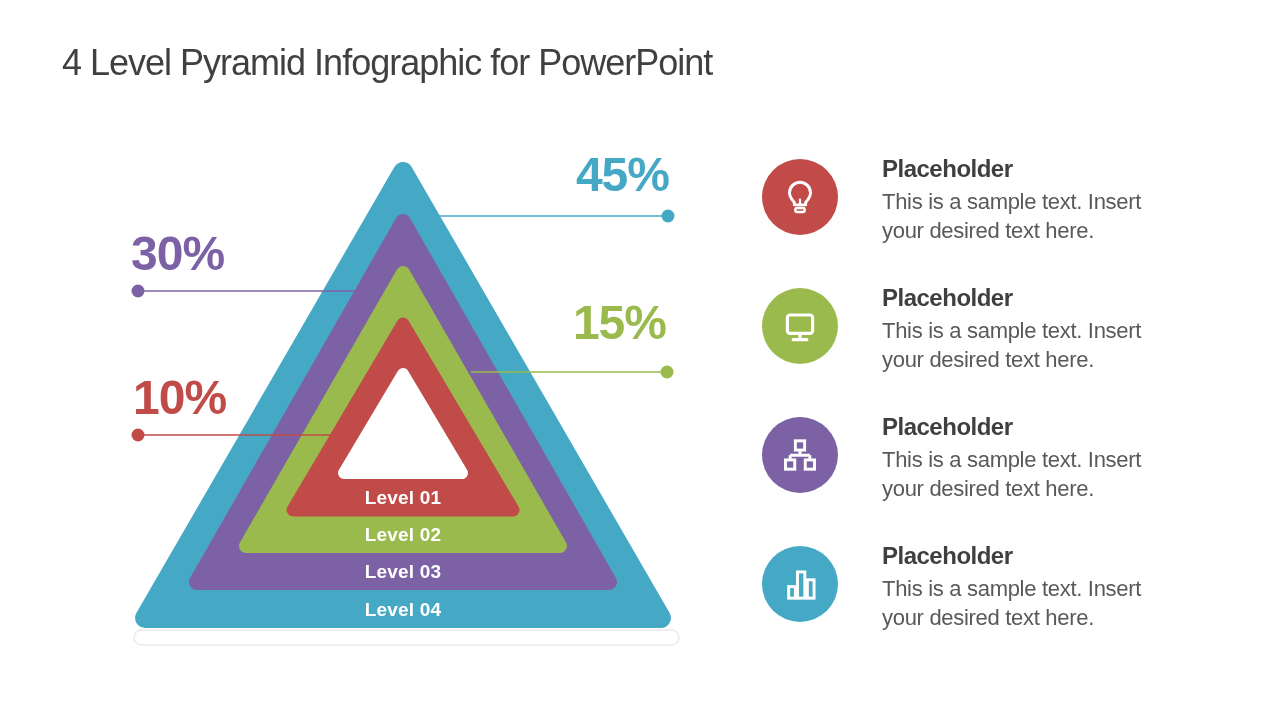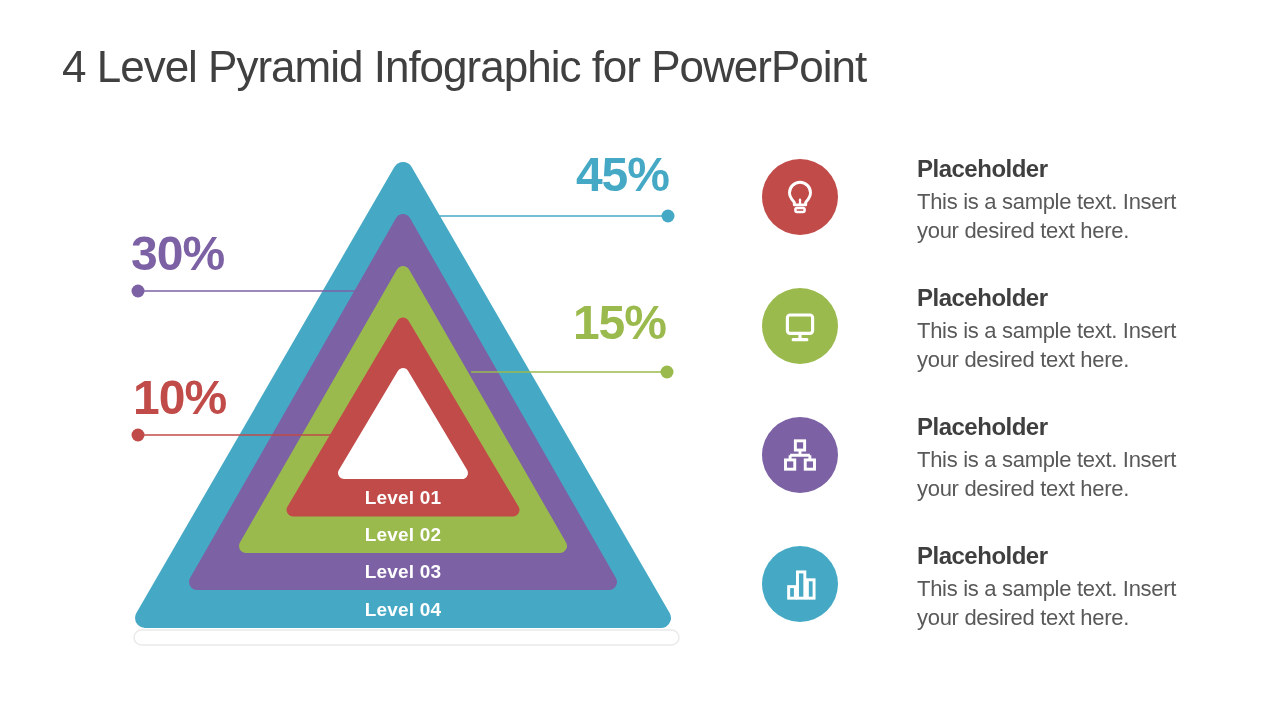--- a/index.html
+++ b/index.html
@@ -2,37 +2,37 @@
 <html><head>
 <meta charset="utf-8">
 <style>
   * { margin:0; padding:0; box-sizing:border-box; }
   html,body { width:1280px; height:720px; background:#ffffff; overflow:hidden;
               font-family:"Liberation Sans", sans-serif; }
   .stage { position:relative; width:1280px; height:720px; background:#fff; }
 
   .slide-title {
     position:absolute; left:62px; top:42px;
-    font-size:44px; font-weight:400; color:#404040; letter-spacing:-1px;
+    font-size:36px; font-weight:400; color:#404040; letter-spacing:-1px;
     white-space:nowrap;
   }
 
   svg.pyramid-layer { position:absolute; left:0; top:0; }
 
   .tri { stroke-linejoin:round; }
   .lvl-label { font:700 19px "Liberation Sans", sans-serif; fill:#ffffff;
                text-anchor:middle; letter-spacing:0.2px; }
   .pct { font:700 48px "Liberation Sans", sans-serif; letter-spacing:-1px; }
   .pct-end { text-anchor:end; }
   .leader { stroke-width:1.5; fill:none; }
 
   .item { position:absolute; left:762px; display:flex; gap:44px; width:430px; }
   .item-circle { width:76px; height:76px; border-radius:50%;
                  display:flex; align-items:center; justify-content:center; flex:0 0 76px; }
-  .item-text { margin-top:-5px;margin-left:35px; }
+  .item-text { margin-top:-5px; }
   .item-title { font-size:24px; font-weight:700; color:#3f3f3f;
                 letter-spacing:-0.5px; line-height:30px; }
   .item-body  { font-size:22px; color:#595959; letter-spacing:-0.3px;
                 line-height:29px; margin-top:3px; width:262px; }
   .bg-red    { background:#C04B48; }
   .bg-green  { background:#9BBA4E; }
   .bg-purple { background:#7C61A5; }
   .bg-teal   { background:#45A9C5; }
   .icon-svg { display:block; }
 </style>

